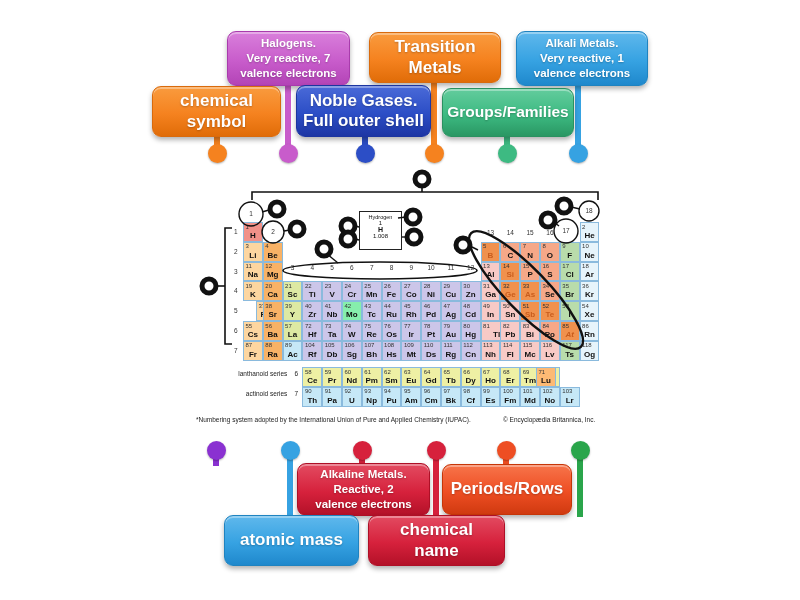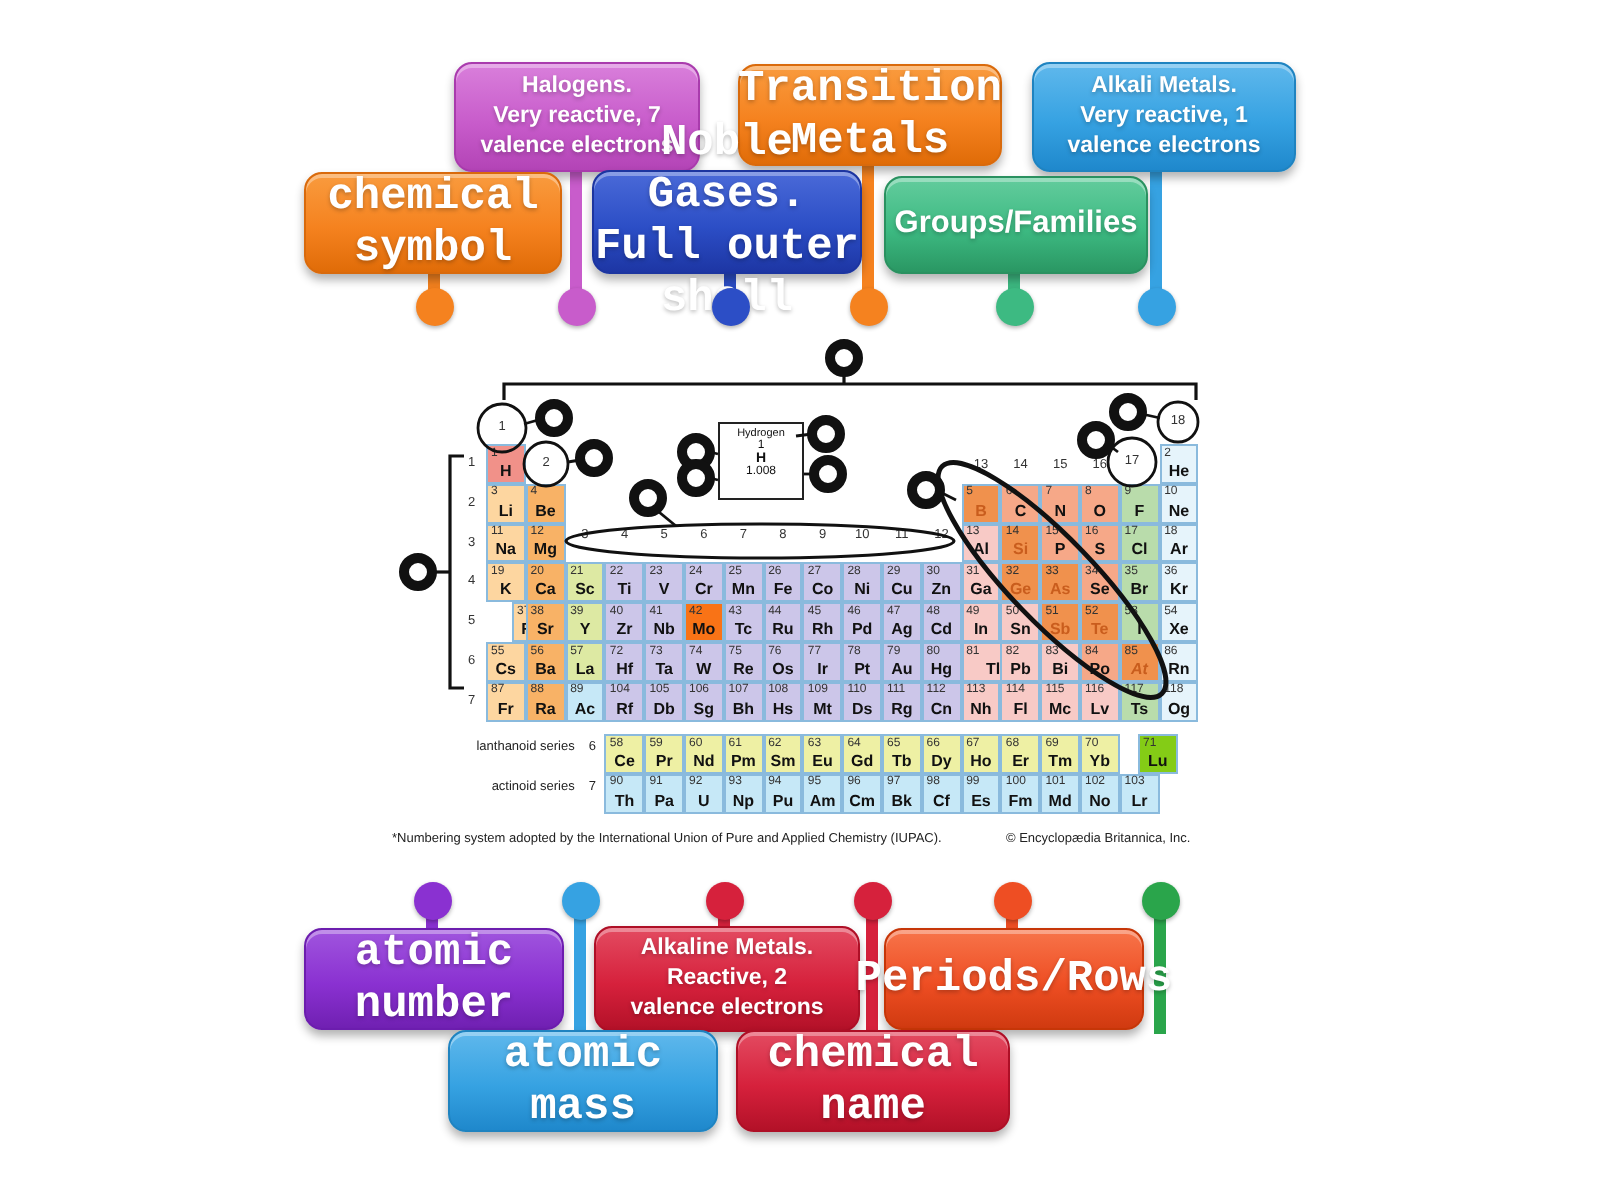--- a/index.html
+++ b/index.html
@@ -4,21 +4,21 @@
 <style>
   html,body{margin:0;padding:0;background:#fff;}
   .canvas{position:relative;width:800px;height:600px;background:#fff;overflow:hidden;
           font-family:"Liberation Sans",sans-serif;}
   
   .lbl{position:absolute;display:flex;align-items:center;justify-content:center;
        color:#fff;font-weight:bold;text-align:center;white-space:pre-line;
        border-radius:9px;z-index:30;
        box-shadow:0 3px 5px rgba(0,0,0,.30), inset 0 2px 0 rgba(255,255,255,.35);
        text-shadow:0 1px 2px rgba(0,0,0,.25);cursor:pointer;}
-  .lg{font-size:22px;line-height:1.18;font-family:Liberation Mono, monospace;}
+  .lg{font-size:17px;line-height:1.18;}
   .md{font-size:15.5px;line-height:1.18;}
   .sm{font-size:11.5px;line-height:1.3;}
   .stem{position:absolute;width:6px;z-index:20;}
   .dot{position:absolute;width:19px;height:19px;border-radius:50%;z-index:40;
        box-shadow:0 1px 2px rgba(0,0,0,.3);}
   .orange   {background:linear-gradient(180deg,#f99b3e,#f5821f 55%,#e06c08);border:1px solid #d96a0c;}
   .magenta  {background:linear-gradient(180deg,#d97fdb,#c85ccb 55%,#b344b6);border:1px solid #a93bad;}
   .blue     {background:linear-gradient(180deg,#5fb8ec,#36a2e2 55%,#1f88cc);border:1px solid #1f83c0;}
   .royal    {background:linear-gradient(180deg,#4a6ad8,#2c4ec6 55%,#1d36a4);border:1px solid #1c35a0;}
   .green    {background:linear-gradient(180deg,#63cc9d,#3dba82 55%,#2a9763);border:1px solid #2a9160;}
@@ -93,23 +93,20 @@
   <div class="dot green" style="left:497.5px;top:143.5px"></div>
   <div class="dot blue" style="left:568.5px;top:143.5px"></div>
 
   <div class="stem purple" style="left:213px;top:450px;height:16px"></div>
   <div class="stem blue" style="left:287px;top:450px;height:67px"></div>
   <div class="stem red" style="left:359px;top:450px;height:15px"></div>
   <div class="stem red" style="left:433px;top:450px;height:67px"></div>
   <div class="stem orangered" style="left:503px;top:450px;height:16px"></div>
   <div class="stem green2" style="left:577px;top:450px;height:67px"></div>
 
-  <div class="lbl purple lg" style="left:152px;top:464px;width:128px;height:49px">
-    <span>atomic
-number</span></div>
   <div class="lbl red sm" style="left:297px;top:463px;width:131px;height:51px">
     <span>Alkaline Metals.
 Reactive, 2
 valence electrons</span></div>
   <div class="lbl orangered lg" style="left:442px;top:464px;width:128px;height:49px">
     <span>Periods/Rows</span></div>
   <div class="lbl blue lg" style="left:224px;top:515px;width:133px;height:49px">
     <span>atomic mass</span></div>
   <div class="lbl red lg" style="left:368px;top:515px;width:135px;height:49px">
     <span>chemical
@@ -304,21 +301,21 @@
         <div class="pt-sym">Y</div>
       </div>
       <div class="pt-cell" style="left: 302.4px; top: 301.2px; background: rgb(204, 198, 233);">
         <div class="pt-num">40</div>
         <div class="pt-sym">Zr</div>
       </div>
       <div class="pt-cell" style="left: 322.2px; top: 301.2px; background: rgb(204, 198, 233);">
         <div class="pt-num">41</div>
         <div class="pt-sym">Nb</div>
       </div>
-      <div class="pt-cell" style="left: 342px; top: 301.2px; background: #f97316; text-decoration: underline;">
+      <div class="pt-cell" style="left: 342px; top: 301.2px; background: #86efac; text-decoration: underline;">
         <div class="pt-num">42</div>
         <div class="pt-sym">Mo</div>
       </div>
       <div class="pt-cell" style="left: 361.8px; top: 301.2px; background: rgb(204, 198, 233);">
         <div class="pt-num">43</div>
         <div class="pt-sym">Tc</div>
       </div>
       <div class="pt-cell" style="left: 381.6px; top: 301.2px; background: rgb(204, 198, 233);">
         <div class="pt-num">44</div>
         <div class="pt-sym">Ru</div>
@@ -552,21 +549,21 @@
         <div class="pt-sym">Er</div>
       </div>
       <div class="pt-cell" style="left: 520.2px; top: 367px; background: rgb(238, 240, 164);">
         <div class="pt-num">69</div>
         <div class="pt-sym">Tm</div>
       </div>
       <div class="pt-cell" style="left: 540px; top: 367px; background: rgb(238, 240, 164);">
         <div class="pt-num">70</div>
         <div class="pt-sym">Yb</div>
       </div>
-      <div class="pt-cell" style="left: 569px; top: 367px; background: #84cc16;">
+      <div class="pt-cell" style="left: 536px; top: 367px; background: #fdba74;">
         <div class="pt-num">71</div>
         <div class="pt-sym">Lu</div>
       </div>
       <div class="pt-cell" style="left: 302.4px; top: 386.8px; background: rgb(198, 232, 247);">
         <div class="pt-num">90</div>
         <div class="pt-sym">Th</div>
       </div>
       <div class="pt-cell" style="left: 322.2px; top: 386.8px; background: rgb(198, 232, 247);">
         <div class="pt-num">91</div>
         <div class="pt-sym">Pa</div>

